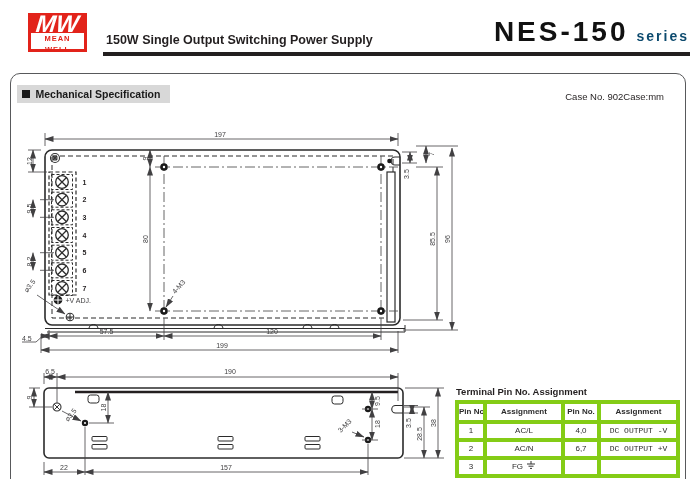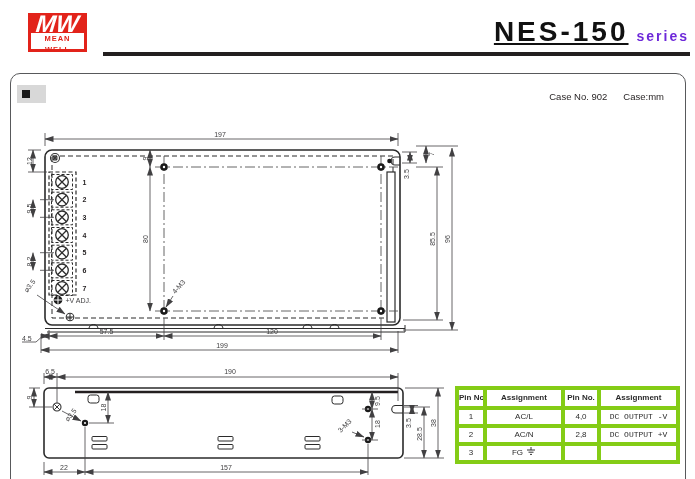--- a/index.html
+++ b/index.html
@@ -10,31 +10,31 @@
   .logo{position:absolute;left:28px;top:13px;width:59px;height:39px;background:#e2231a;}
   .logo-mw{position:absolute;top:-3px;left:0;right:0;text-align:center;color:#fff;
            font-weight:900;font-style:italic;font-size:24px;letter-spacing:0px;
            transform:skewX(-6deg);}
   .logo-brand{position:absolute;left:3px;right:3px;bottom:3px;height:16px;background:#fff;
               color:#e2231a;font-size:7.5px;font-weight:800;letter-spacing:1px;
               line-height:11px;text-align:center;}
   .doc-title{position:absolute;left:106px;top:33px;font-size:12.5px;font-weight:bold;color:#231f20;}
   .rule{position:absolute;left:103px;top:51.5px;width:587px;height:4.5px;background:#231f20;}
   .model-block{position:absolute;right:6px;top:16px;display:flex;align-items:baseline;}
-  .model{font-size:28px;font-weight:bold;letter-spacing:3px;color:#111;text-decoration:underline;}
-  .series{font-size:14px;font-weight:bold;letter-spacing:2px;margin-left:8px;color:#6d28d9;}
+  .model{font-size:28px;font-weight:bold;letter-spacing:3px;color:#111;}
+  .series{font-size:14px;font-weight:bold;letter-spacing:2px;margin-left:8px;color:#0c4a6e;}
 
   
   .frame{position:absolute;left:10px;top:73px;width:674px;height:430px;
          border:1.5px solid #58595b;border-radius:10px;}
   .sec-head{position:absolute;left:17px;top:85px;height:18px;background:#d8d8d8;
             display:flex;align-items:center;padding:0 10px 0 5px;}
   .sec-square{width:7.5px;height:7.5px;background:#1a1a1a;margin-right:6px;}
   .sec-label{font-size:10.5px;font-weight:bold;color:#1a1a1a;white-space:nowrap;}
-  .case-unit{position:absolute;right:31px;top:91px;display:flex;gap:16px;
+  .case-unit{position:absolute;right:31px;top:91px;display:flex;
              font-size:9.5px;color:#231f20;}
 
   
   .svg1{position:absolute;left:14px;top:126px;}
   .svg2{position:absolute;left:14px;top:365px;}
   svg text{font-family:"Liberation Sans","DejaVu Sans",sans-serif;font-size:7px;fill:#414042;}
   svg text.tnum{font-weight:bold;fill:#231f20;}
 
   
   .pin-area{position:absolute;left:455px;top:386px;width:228px;}
@@ -49,29 +49,31 @@
 </style>
 </head>
 <body>
 
 <div class="page">
 
   <div class="logo">
     <div class="logo-mw">MW</div>
     <div class="logo-brand">MEAN WELL</div>
   </div>
+  <div class="doc-title">150W Single Output Switching Power Supply</div>
   <div class="rule"></div>
   <div class="model-block">
     <span class="model">NES-150</span>
     <span class="series">series</span>
   </div>
 
   <div class="frame"></div>
   <div class="sec-head">
     <span class="sec-square"></span>
+    <span class="sec-label">Mechanical Specification</span>
   </div>
   <div class="case-unit">
     <span>Case No. 902</span>
     <span>Case:mm</span>
   </div>
 
   <svg class="svg1" width="460" height="240" viewBox="0 0 460 240">
     <defs>
       <marker id="ah1" markerWidth="9" markerHeight="8" refX="8.5" refY="3" orient="auto-start-reverse" markerUnits="userSpaceOnUse">
         <path d="M0,0 L9,3 L0,6 Z" fill="#414042"></path>
@@ -272,20 +274,21 @@
       <text x="363.5" y="61" transform="rotate(-90 363.5 59)">18</text>
       <text x="394.5" y="60" transform="rotate(-90 394.5 58)">3.5</text>
       <text x="406" y="71" transform="rotate(-90 406 69)">28.5</text>
       <text x="420" y="60" transform="rotate(-90 420 58)">38</text>
       <text x="50" y="104.5">22</text>
       <text x="212" y="104.5">157</text>
     </g>
   </svg>
 
   <div class="pin-area">
+    <div class="pin-title">Terminal Pin No.  Assignment</div>
     <table class="pins">
       <colgroup>
           <col style="width:28px">
           <col style="width:78px">
           <col style="width:36px">
           <col style="width:79px">
         </colgroup>
       <tbody>
           <tr>
         <th>Pin No.</th>
@@ -295,21 +298,21 @@
       </tr>
       <tr>
         <td>1</td>
         <td>AC/L</td>
         <td>4,0</td>
         <td class="al">DC OUTPUT -V</td>
       </tr>
       <tr>
         <td>2</td>
         <td>AC/N</td>
-        <td>2,8</td>
+        <td>6,7</td>
         <td class="al">DC OUTPUT +V</td>
       </tr>
       <tr>
         <td>3</td>
         <td><span>FG</span><svg class="gnd" width="10" height="9" viewBox="0 0 10 9">
                 <path d="M5 0 V3 M1 3 H9 M2.5 5.2 H7.5 M4 7.4 H6" stroke="#333" stroke-width="1" fill="none"></path>
               </svg></td>
         <td></td>
         <td></td>
       </tr>

